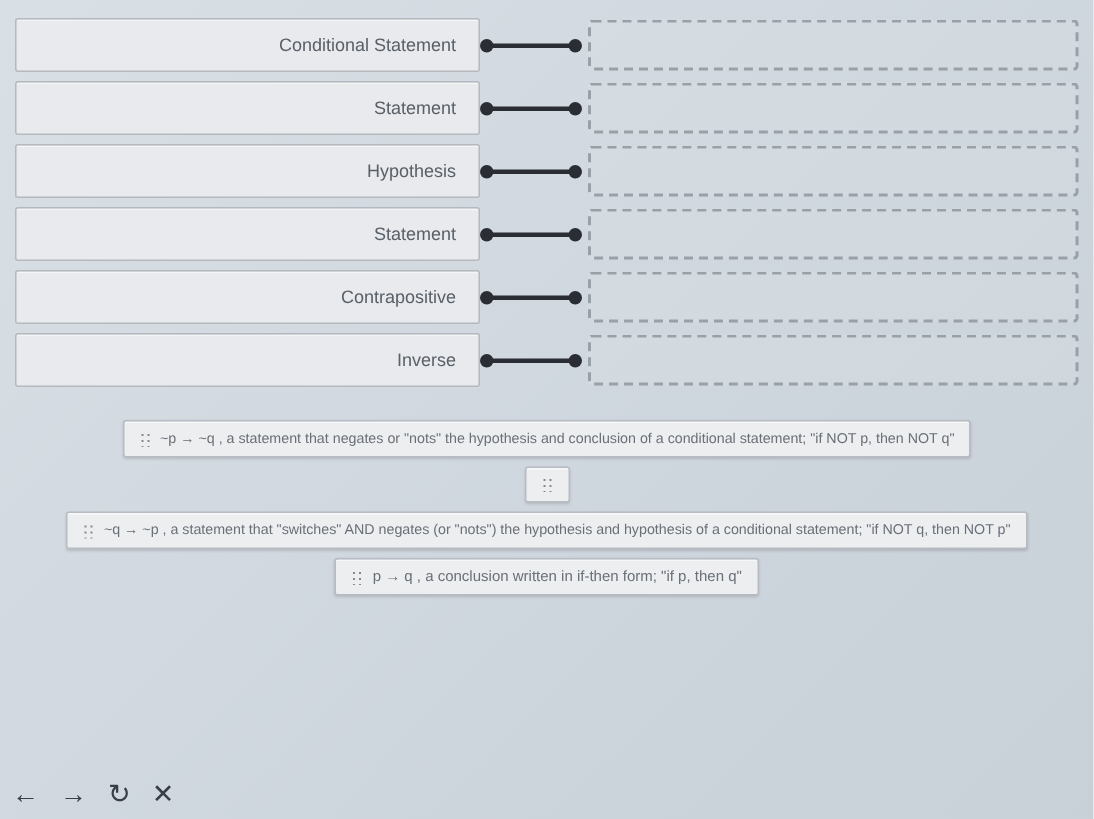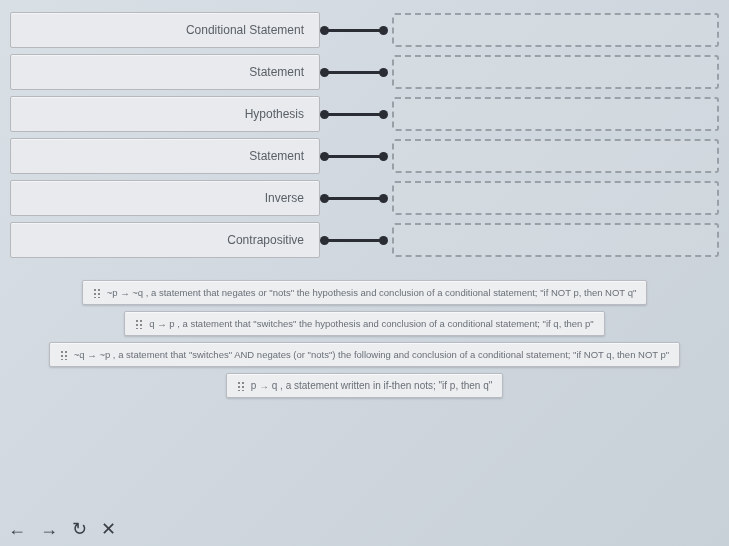--- a/index.html
+++ b/index.html
@@ -119,54 +119,53 @@
     <div class="term-box">Hypothesis</div>
     <div class="connector"></div>
     <div class="drop-box"></div>
   </div>
   <div class="match-row">
     <div class="term-box">Statement</div>
     <div class="connector"></div>
     <div class="drop-box"></div>
   </div>
   <div class="match-row">
-    <div class="term-box">Inverse</div>
+    <div class="term-box">Contrapositive</div>
     <div class="connector"></div>
     <div class="drop-box"></div>
   </div>
   <div class="match-row">
-    <div class="term-box">Contrapositive</div>
+    <div class="term-box">Inverse</div>
     <div class="connector"></div>
     <div class="drop-box"></div>
   </div>
 </div>
 
 <div class="answer-bank">
   <div class="row-full">
     <div class="answer-chip wide">
       <span class="handle"></span>
       <span>~p → ~q , a statement that negates or "nots" the hypothesis and conclusion of a conditional statement; "if NOT p, then NOT q"</span>
     </div>
   </div>
   <div class="row-full">
     <div class="answer-chip wide">
       <span class="handle"></span>
-      <span>q → p , a statement that "switches" the hypothesis and conclusion of a conditional statement; "if q, then p"</span>
     </div>
   </div>
   <div class="row-full">
     <div class="answer-chip wide">
       <span class="handle"></span>
-      <span>~q → ~p , a statement that "switches" AND negates (or "nots") the following and conclusion of a conditional statement; "if NOT q, then NOT p"</span>
+      <span>~q → ~p , a statement that "switches" AND negates (or "nots") the hypothesis and hypothesis of a conditional statement; "if NOT q, then NOT p"</span>
     </div>
   </div>
   <div class="row-full">
     <div class="answer-chip">
       <span class="handle"></span>
-      <span>p → q , a statement written in if-then nots; "if p, then q"</span>
+      <span>p → q , a conclusion written in if-then form; "if p, then q"</span>
     </div>
   </div>
 </div>
 
 <div class="bottom-bar">
   <span>←</span>
   <span>→</span>
   <span>↻</span>
   <span>✕</span>
 </div>

